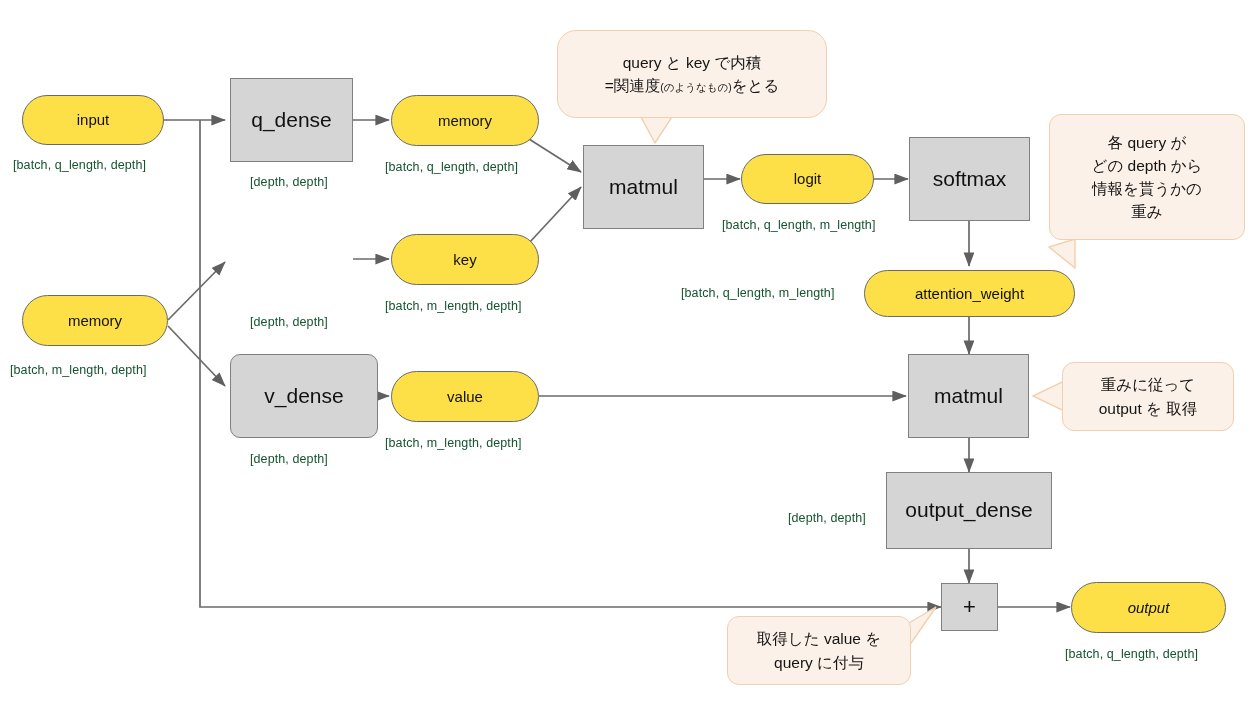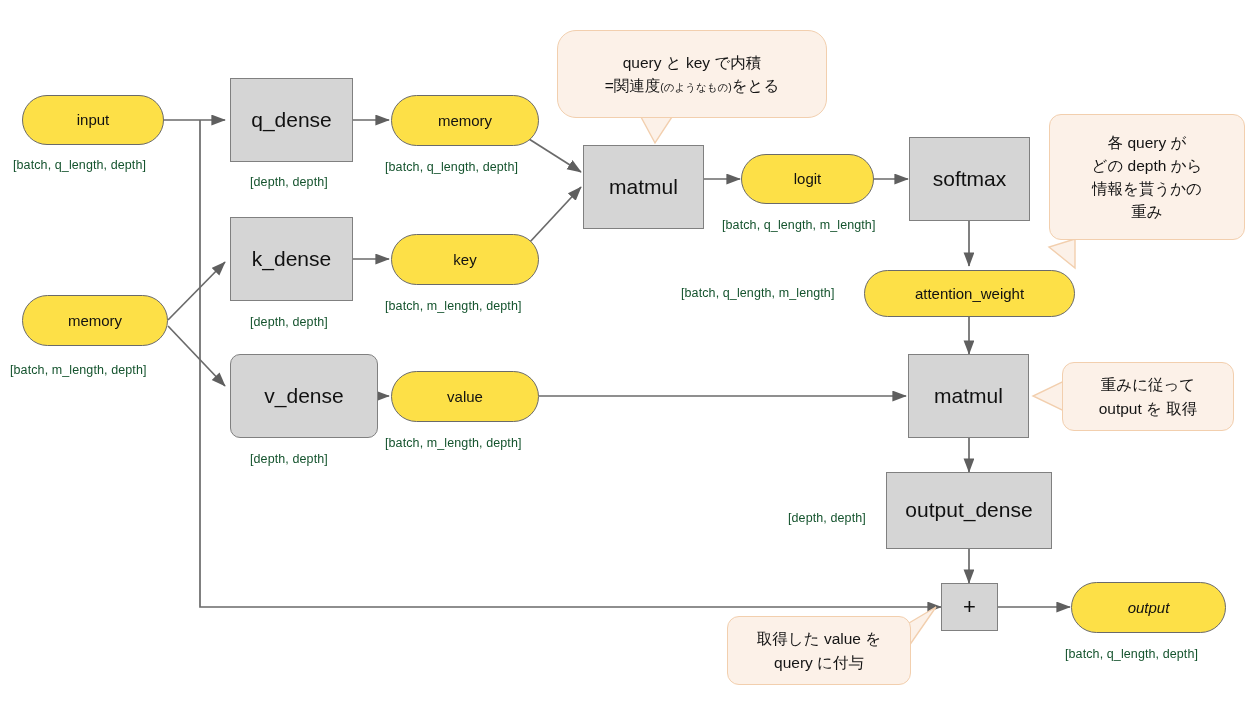--- a/index.html
+++ b/index.html
@@ -104,23 +104,20 @@
   <div class="node term" style="left:22px;top:295px;width:146px;height:51px;">
     <span>memory</span>
   </div>
   <div class="shape-label" style="left:10px;top:363px;">[batch, m_length, depth]</div>
 
   <div class="node proc" style="left:230px;top:78px;width:123px;height:84px;">
     <span>q_dense</span>
   </div>
   <div class="shape-label" style="left:250px;top:175px;">[depth, depth]</div>
 
-  <div class="node proc" style="left:230px;top:217px;width:123px;height:84px;">
-    <span>k_dense</span>
-  </div>
   <div class="shape-label" style="left:250px;top:315px;">[depth, depth]</div>
 
   <div class="node proc" style="left:230px;top:354px;width:148px;height:84px;border-radius:10px;">
     <span>v_dense</span>
   </div>
   <div class="shape-label" style="left:250px;top:452px;">[depth, depth]</div>
 
   <div class="node term" style="left:391px;top:95px;width:148px;height:51px;">
     <span>memory</span>
   </div>

